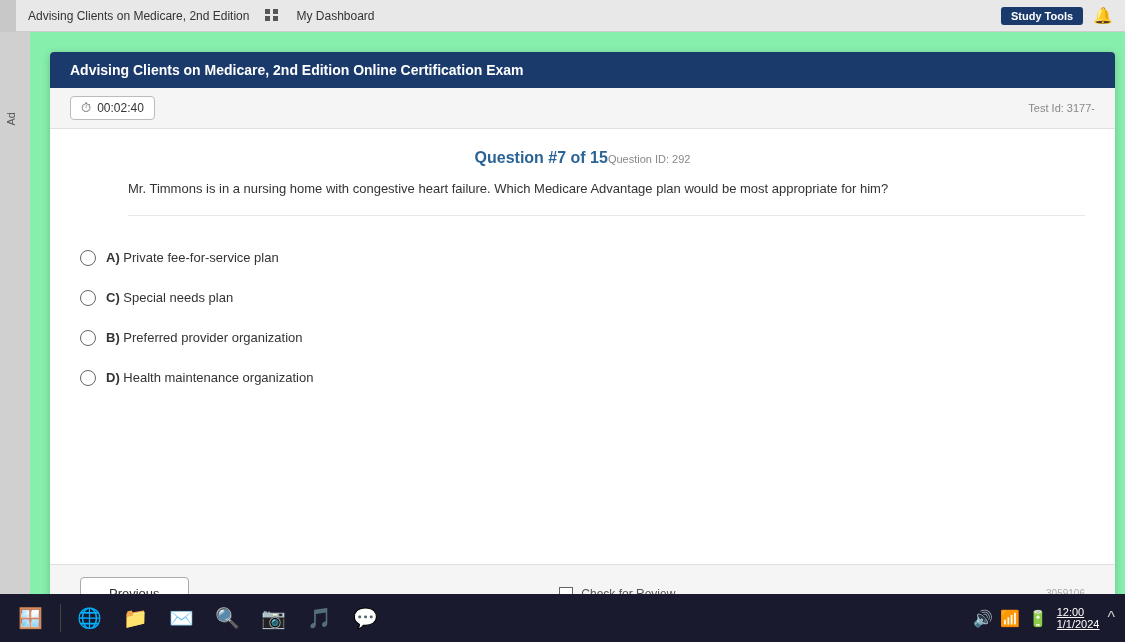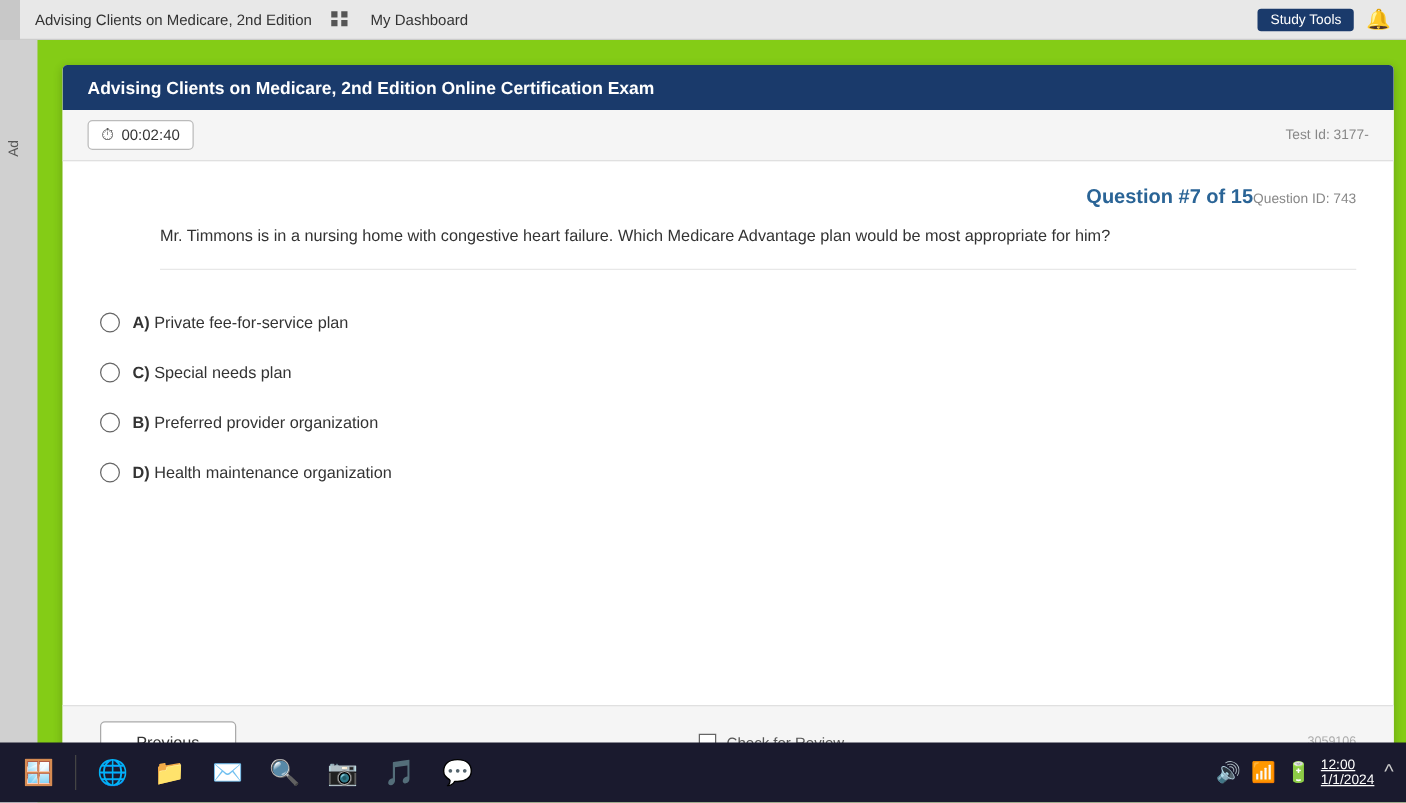--- a/index.html
+++ b/index.html
@@ -56,35 +56,36 @@
       gap: 10px;
     }
     .study-tools-btn {
       background: #1a3a6b;
       color: white;
       font-size: 11px;
       padding: 3px 10px;
       border-radius: 3px;
       cursor: pointer;
       border: none;
+      font-weight: bold;
     }
     .bell-icon {
       font-size: 16px;
       color: #555;
       cursor: pointer;
     }
 
     
     .main-content {
       position: absolute;
       top: 32px;
       left: 30px;
       right: 0;
       bottom: 0;
-      background: #84cc16;
+      background: #86efac;
     }
 
     
     .sidebar-label {
       position: absolute;
       top: 32px;
       left: 0;
       width: 30px;
       background: #d0d0d0;
       bottom: 0;
@@ -155,21 +156,21 @@
     
     .question-area {
       flex: 1;
       padding: 20px 30px;
       overflow-y: auto;
     }
 
     .question-header {
       display: flex;
       align-items: baseline;
-      justify-content: flex-end;
+      justify-content: center;
       margin-bottom: 12px;
     }
     .question-title {
       font-size: 16px;
       font-weight: bold;
       color: #2a6496;
     }
     .question-id {
       font-size: 11px;
       color: #888;
@@ -332,21 +333,21 @@
       <div class="timer-badge">
         <span class="timer-icon">⏱</span>
         <span>00:02:40</span>
       </div>
       <span class="test-id">Test Id: 3177-</span>
     </div>
 
     <div class="question-area">
       <div class="question-header">
         <span class="question-title">Question #7 of 15</span>
-        <span class="question-id">Question ID: 743</span>
+        <span class="question-id">Question ID: 292</span>
       </div>
 
       <p class="question-text">Mr. Timmons is in a nursing home with congestive heart failure. Which Medicare Advantage plan would be most appropriate for him?</p>
 
       <div class="options-list">
 
         <div class="option-item">
           <div class="option-radio"></div>
           <span class="option-label">
             <strong>A)</strong>&nbsp;<span>Private fee-for-service plan</span>

